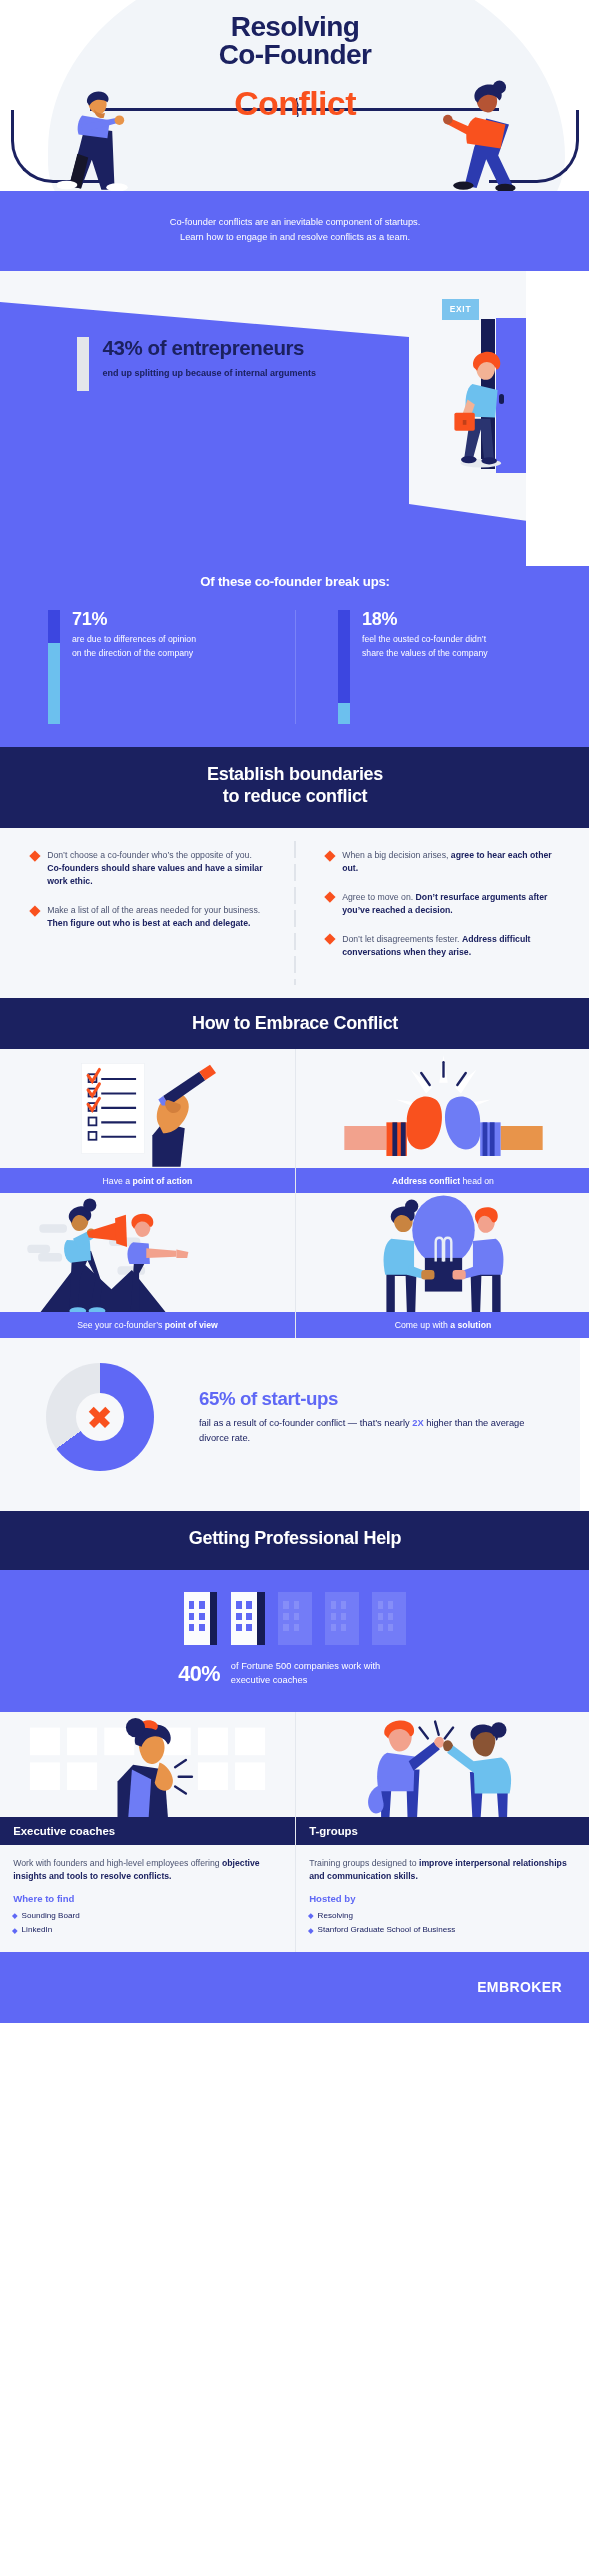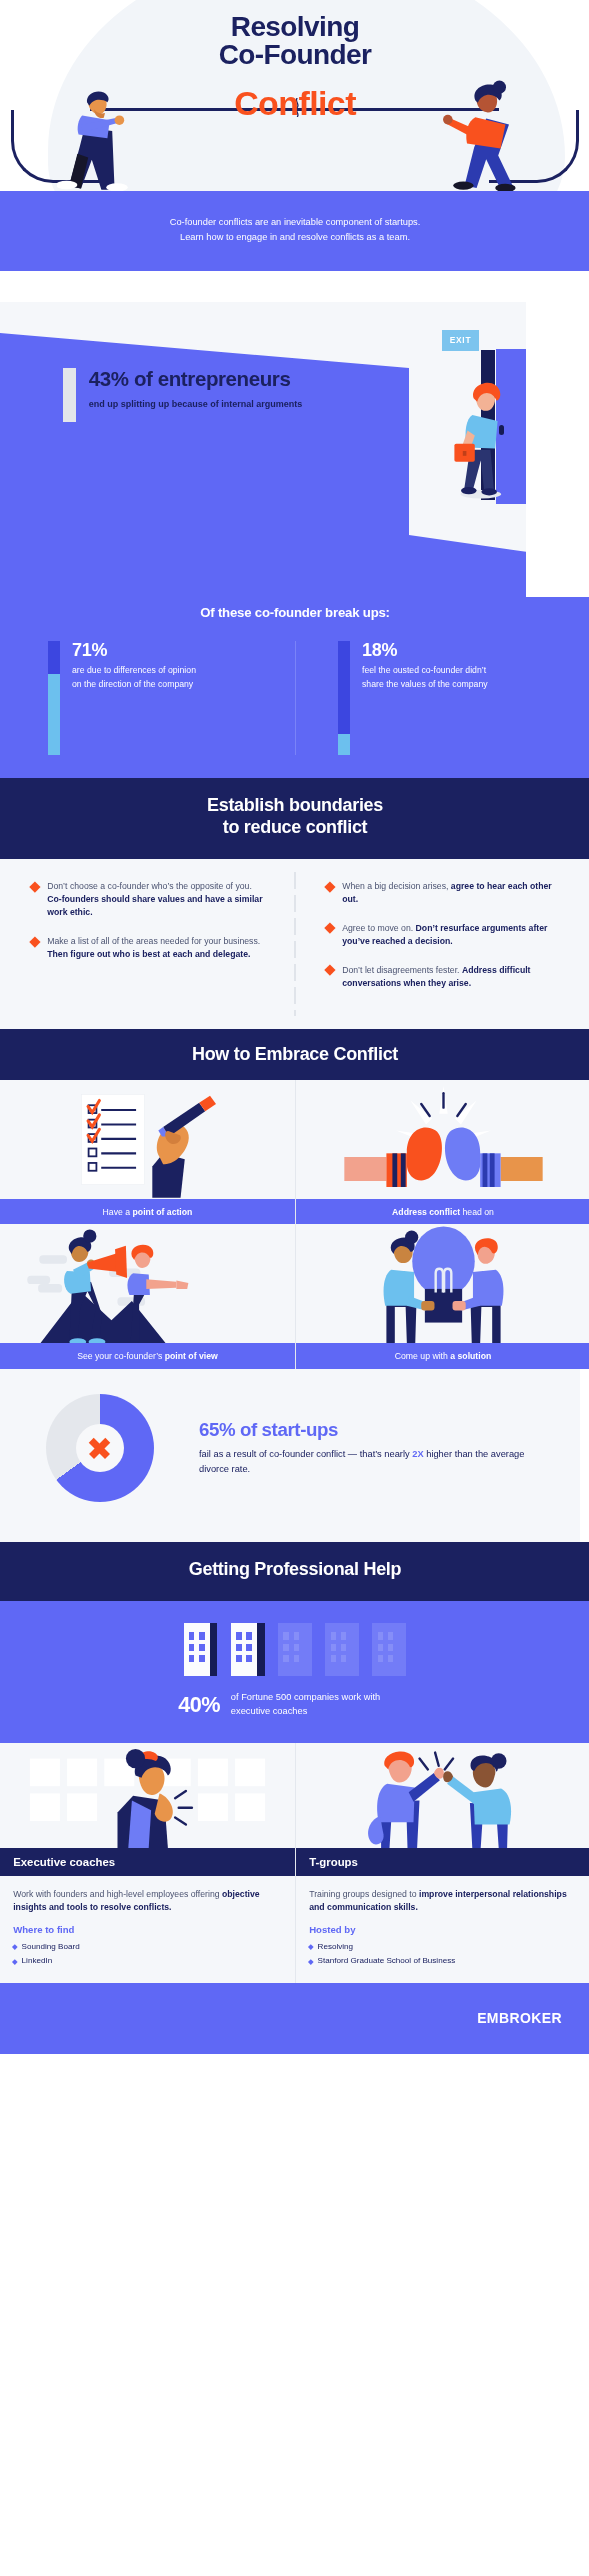--- a/index.html
+++ b/index.html
@@ -28,32 +28,32 @@
     border-left:3.6px solid #1b2160;border-bottom:3.6px solid #1b2160;
     border-bottom-left-radius:42px;z-index:3;}
   .rope-tail-r{position:absolute;right:10.8px;top:110px;width:90px;height:73px;
     border-right:3.6px solid #1b2160;border-bottom:3.6px solid #1b2160;
     border-bottom-right-radius:42px;z-index:3;}
   .puller{position:absolute;bottom:80px;z-index:4;}
   .puller.left{left:57px;}
   .puller.right{right:57px;}
 
   
-  .sec43{position:relative;width:526px;height:295px;background:#5f68f5;overflow:hidden;margin-top:31px;}
+  .sec43{position:relative;width:526px;height:295px;background:#5f68f5;overflow:hidden;}
   .wedge{position:absolute;left:0;top:0;width:590px;height:295px;
     background:#f5f7fa;
     clip-path:polygon(0 0, 590px 0, 590px 259px, 409px 233px, 409px 66px, 0 31px);}
   .exit-sign{position:absolute;left:442px;top:28px;width:37px;height:20.5px;background:#7cc4ee;
     display:flex;align-items:center;justify-content:center;color:#fff;font-weight:bold;
     font-size:8.4px;letter-spacing:0.7px;z-index:6;}
   .door{position:absolute;left:481px;top:48px;width:14.4px;height:150px;background:#161c55;z-index:5;}
   .door-frame{position:absolute;left:496px;top:47px;width:66px;height:155px;background:#5f68f5;z-index:4;}
   .door-knob{position:absolute;left:499px;top:123px;width:5.4px;height:9.6px;background:#161c55;
     border-radius:3px;z-index:6;}
-  .stat43{position:absolute;left:63px;top:66px;width:253px;z-index:7;display:flex;gap:13.2px;}
+  .stat43{position:absolute;left:63px;top:66px;width:253px;z-index:7;display:flex;gap:13.2px;justify-content:flex-end;}
   .bar43{width:12.6px;height:114px;background:#e3e6ea;position:relative;flex:0 0 auto;}
   .bar43 i{position:absolute;left:0;bottom:0;width:100%;height:53%;background:#5f68f5;display:block;}
   .stat43 .big{font-size:20.5px;font-weight:bold;line-height:1.12;color:#1b2160;letter-spacing:-0.4px;}
   .stat43 .small{font-size:9px;font-weight:bold;line-height:1.45;color:#1b2160;margin-top:6.6px;}
   .woman-exit{position:absolute;left:446px;top:71px;z-index:6;}
 
   
   .secbrk{position:relative;width:590px;height:181px;background:#5f68f5;overflow:hidden;padding-top:8.4px;}
   .brk-title{text-align:center;color:#fff;font-size:13.2px;font-weight:bold;letter-spacing:-0.2px;}
   .brk-grid{display:flex;margin-top:20.5px;}

